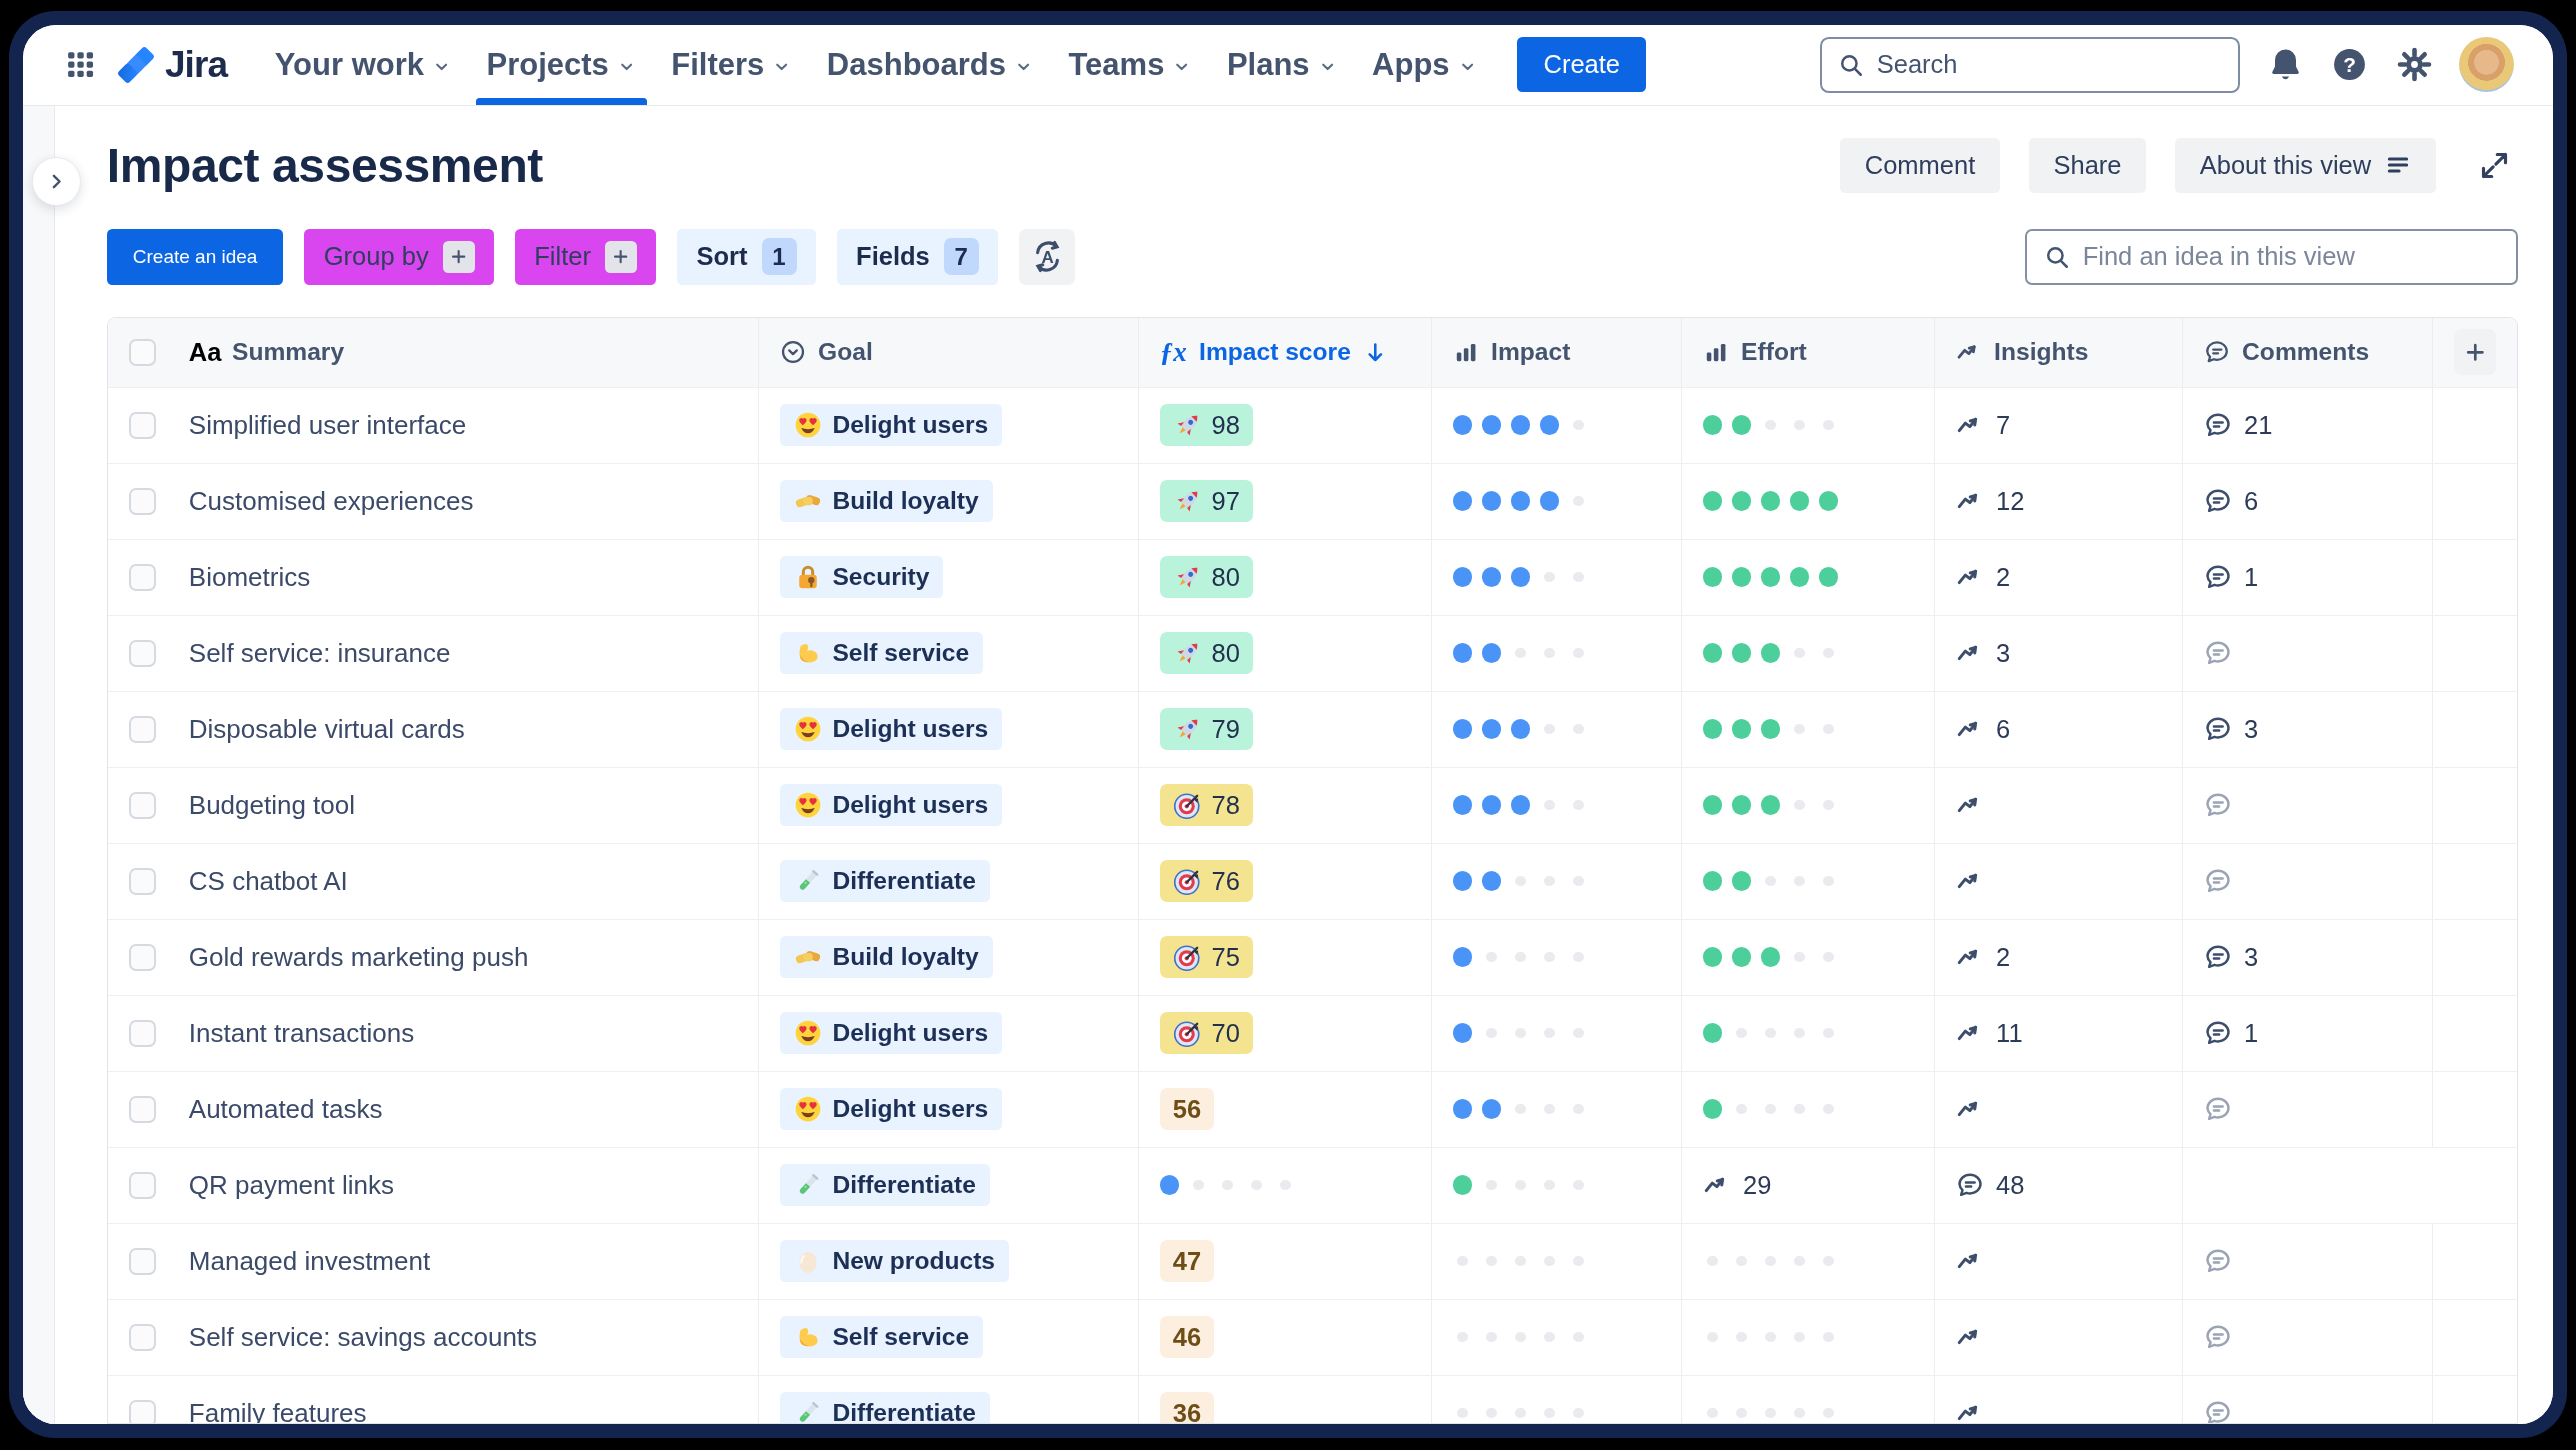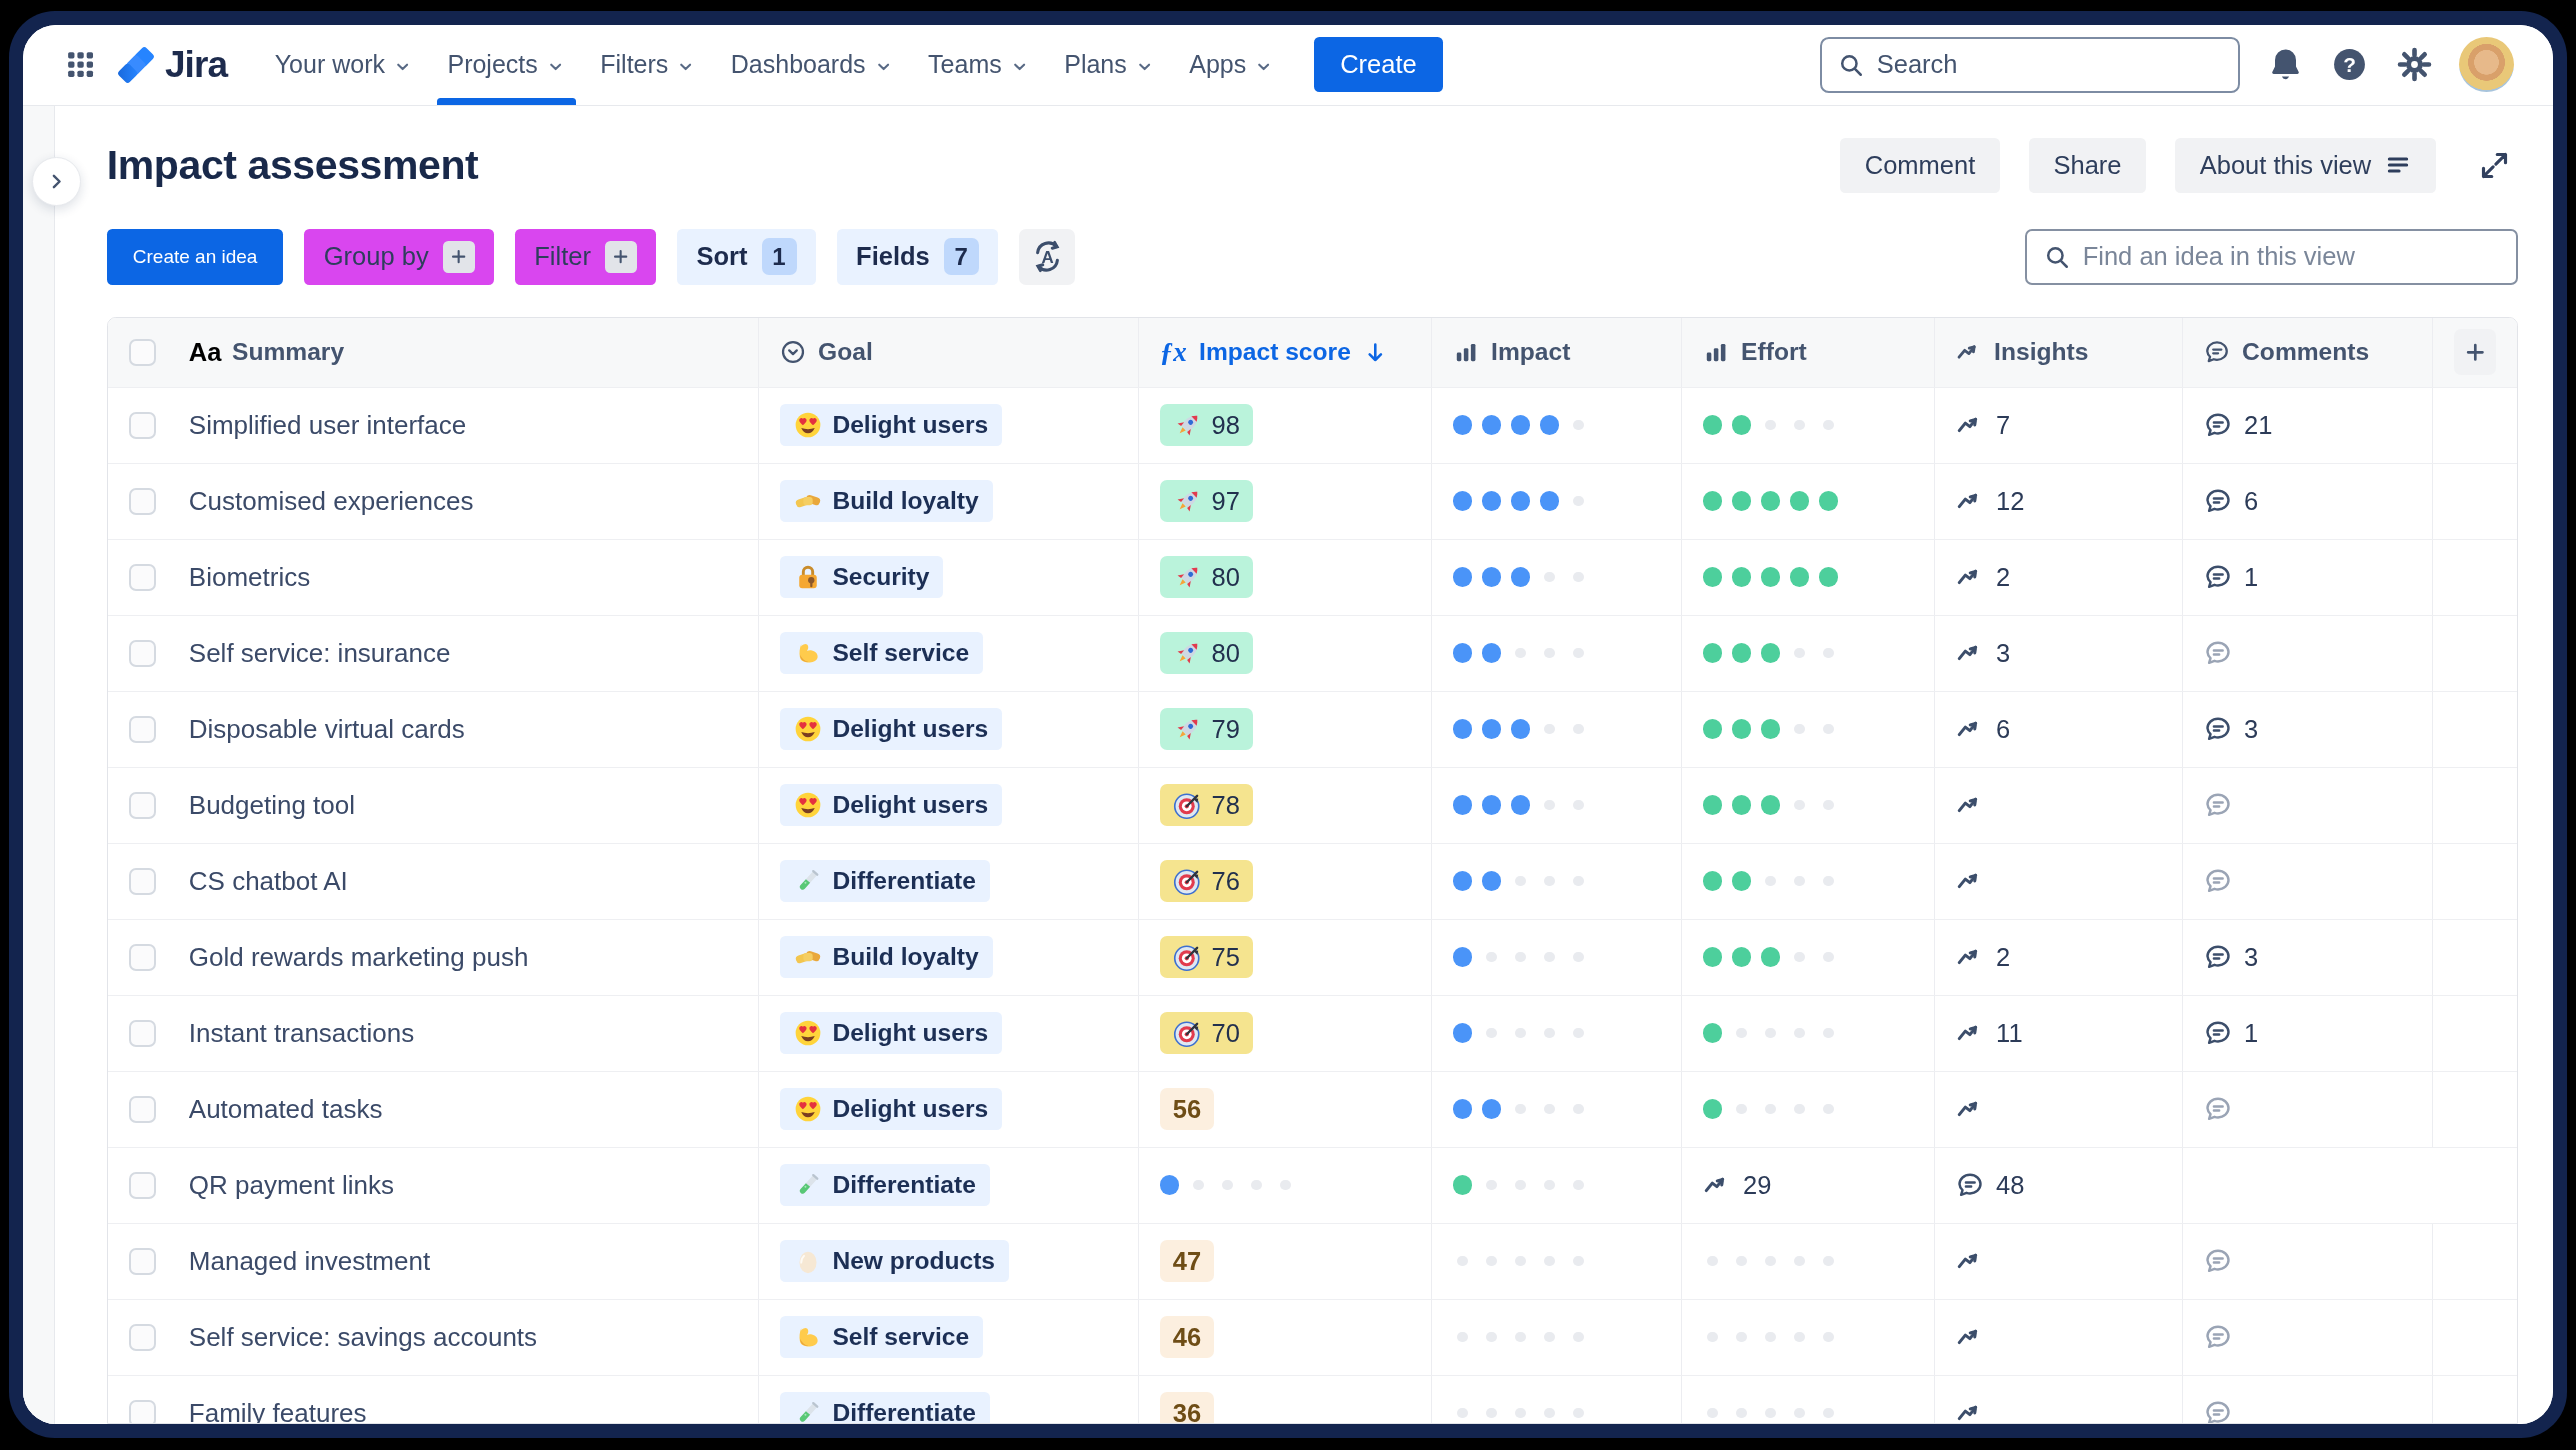--- a/index.html
+++ b/index.html
@@ -15,21 +15,21 @@
   .nav { height:81px; flex:none; display:flex; align-items:center;
     padding:0 39px 0 35px; border-bottom:1.8px solid #E7E9ED; background:#fff; position:relative; z-index:10; }
   .grid-btn { width:46px; height:46px; display:flex; align-items:center; justify-content:center;
     color:#44546F; cursor:pointer; }
   .grid-btn .icon{ width:33px; height:33px; }
   .logo { display:flex; align-items:center; gap:8.8px; margin-left:12.3px; cursor:pointer; }
   .logo .icon { width:40px; height:40px; }
   .logo-text { font-size:37px; font-weight:700; color:#1D2B4D; letter-spacing:-0.9px; }
   .nav-items { display:flex; margin-left:30px; height:100%; }
   .nav-item { position:relative; display:flex; align-items:center; gap:8px; padding:0 17.6px;
-    font-size:25px; font-weight:400; color:#44546F; cursor:pointer; white-space:nowrap; }
+    font-size:31px; font-weight:700; color:#44546F; cursor:pointer; white-space:nowrap; }
   .nav-item .icon { width:19.3px; height:19.3px; color:#596A85; margin-top:3.5px; }
   .nav-item.active::after { content:""; position:absolute; left:7px; right:7px; bottom:0;
     height:6.2px; background:var(--accent); border-radius:3.5px 3.5px 0 0; }
   .create-btn { margin-left:23px; height:55px; padding:16px 26px; border-radius:5.3px;
     background:var(--accent); color:#fff; font-size:25.5px; font-weight:500;
     display:flex; align-items:center; border:none; cursor:pointer; font-family:inherit; }
   .nav-right { margin-left:auto; display:flex; align-items:center; gap:24.6px; }
   .nav-search { width:420px; height:56px; border:2.2px solid #7D8CA3; border-radius:8.8px;
     display:flex; align-items:center; gap:12.3px; padding:0 16px; background:#fff; }
   .nav-search .icon { width:26px; height:26px; color:#44546F; flex:none; }
@@ -48,21 +48,21 @@
     border-right:1.8px solid #E7E9ED; }
   .rail-toggle { position:absolute; left:8.8px; top:51px; width:49px; height:49px;
     border-radius:50%; background:#fff; border:1.8px solid #E7E9ED; z-index:5; cursor:pointer;
     display:flex; align-items:center; justify-content:center; color:#44546F;
     box-shadow:0 3.5px 10.6px rgba(23,43,77,.14); }
   .rail-toggle .icon { width:21px; height:21px; }
   .main { position:absolute; left:33px; right:0; top:0; bottom:0;
     padding:26px 35px 0 51px; display:flex; flex-direction:column; overflow:hidden; }
 
   .page-head { display:flex; align-items:center; height:67px; flex:none; }
-  .page-title { font-size:41px; font-weight:600; color:#19294A; letter-spacing:-0.4px;text-align:right; }
+  .page-title { font-size:48px; font-weight:600; color:#19294A; letter-spacing:-0.4px;text-align:right; }
   .head-actions { margin-left:auto; display:flex; align-items:center; gap:29px; }
   .btn-sub { height:55px; padding:0 24.6px; border-radius:5.3px; background:#F1F2F4;
     color:#2E3E5C; font-size:25.5px; font-weight:500; display:flex; align-items:center;
     gap:14px; border:none; cursor:pointer; font-family:inherit; white-space:nowrap; }
   .btn-sub .icon { width:26px; height:26px; color:#2E3E5C; }
   .expand-btn { width:46px; height:46px; color:#32415F; display:flex; align-items:center;
     justify-content:center; cursor:pointer; background:none; border:none; margin-left:7px; }
   .expand-btn .icon { width:33px; height:33px; }
 
   

